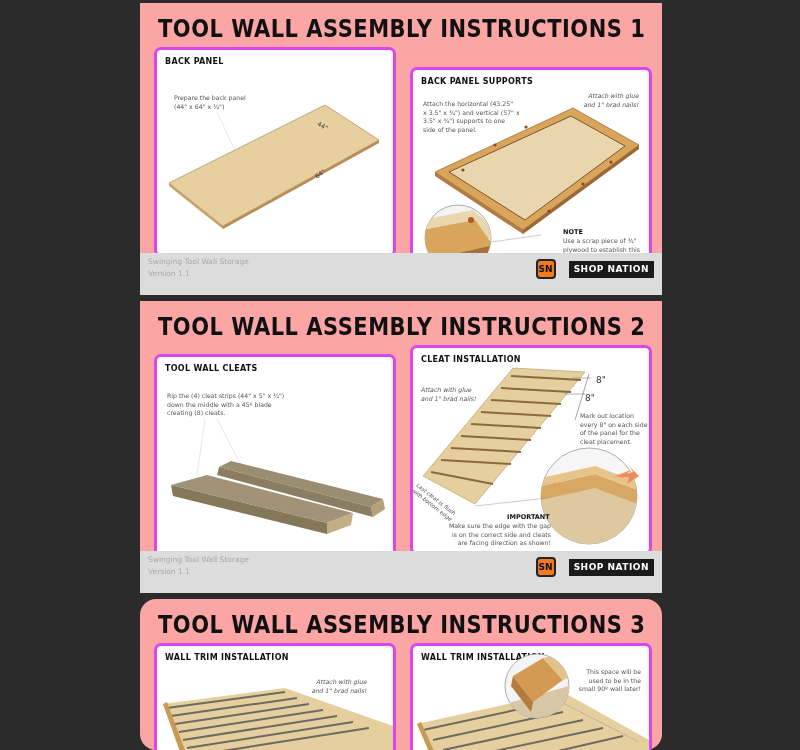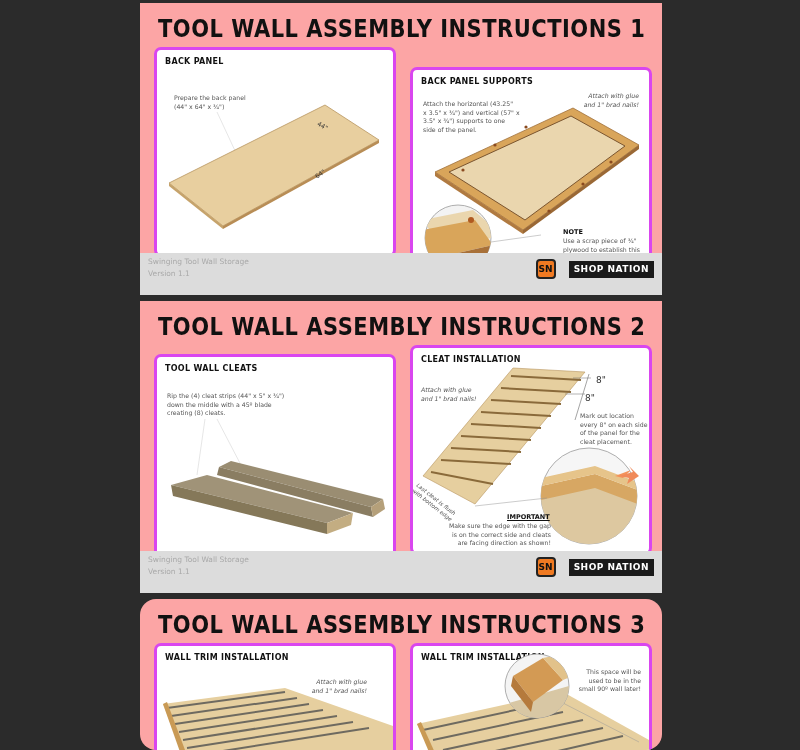--- a/index.html
+++ b/index.html
@@ -158,21 +158,21 @@
     <div class="note" style="left:167px;top:64px;">
       <div>Mark out location</div>
         <div>every 8" on each side</div>
         <div>of the panel for the</div>
         <div>cleat placement.</div>
     </div>
     <div class="note italic" style="left:6px;top:134px;transform:rotate(38deg);transform-origin:left top;font-size:5.5px;line-height:7px;">
       <div>Last cleat is flush</div>
         <div>with bottom edge</div>
     </div>
-    <div class="note-head" style="left:94px;top:165px;text-decoration:underline;">IMPORTANT</div>
+    <div class="note-head" style="left:94px;top:165px;">IMPORTANT</div>
     <div class="note right" style="right:98px;top:174px;white-space:nowrap;">
       <div>Make sure the edge with the gap</div>
         <div>is on the correct side and cleats</div>
         <div>are facing direction as shown!</div>
     </div>
   </div>
 
   <div class="footer">
     <div class="footer-text">
         <div>Swinging Tool Wall Storage</div>

